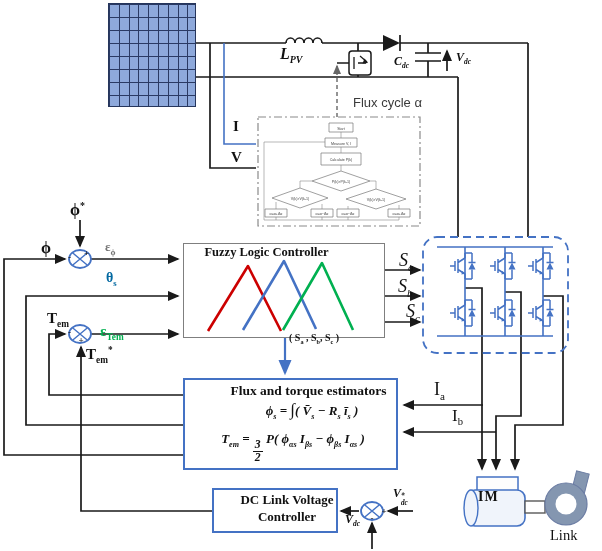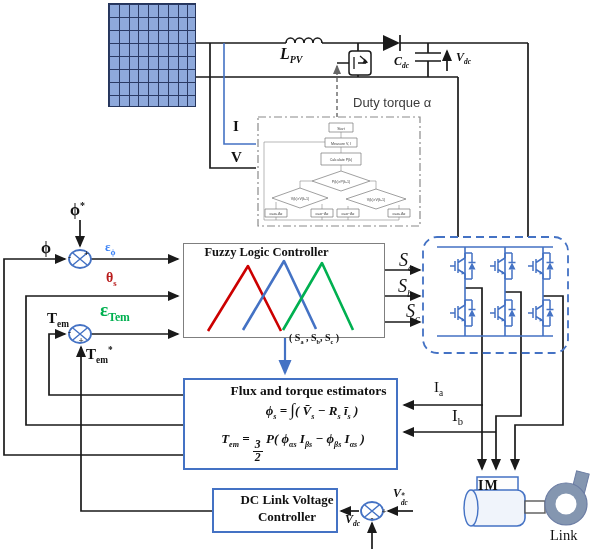--- a/index.html
+++ b/index.html
@@ -8,21 +8,21 @@
   .box{position:absolute;background:#fff;z-index:1;box-sizing:border-box;}
   #svgLayer{position:absolute;left:0;top:0;z-index:2;pointer-events:none;}
   .ml{position:absolute;z-index:3;color:#111;white-space:nowrap;line-height:1.05;
       font-family:"Liberation Serif","DejaVu Serif",serif;}
   .bi{font-weight:bold;font-style:italic;}
   .b{font-weight:bold;}
   .it{font-style:italic;}
   .sans{font-family:"Liberation Sans","DejaVu Sans",sans-serif;}
   .ml sub{font-size:62%;line-height:0;}
   .ml sup{font-size:62%;line-height:0;}
-  .red{color:#3b82f6;} .green{color:#00B050;} .blue{color:#b91c1c;}
+  .red{color:#737373;} .green{color:#00B050;} .blue{color:#0369a1;}
   .stack{display:inline-flex;flex-direction:column;align-items:flex-start;
          font-size:60%;line-height:1;vertical-align:-0.15em;}
   .frac{display:inline-flex;flex-direction:column;align-items:center;
         vertical-align:-0.45em;line-height:1;font-size:90%;}
   .frac .num{border-bottom:1.2px solid #111;padding:0 2px;}
   .eq{font-style:italic;font-weight:bold;}
 </style>
 </head>
 <body>
 
@@ -182,35 +182,35 @@
       </g>
     </g>
   </svg>
 
   <div class="ml bi" style="left:280px;top:46px;font-size:16px;">
     <span>L</span><sub>PV</sub></div>
   <div class="ml bi" style="left:394px;top:55px;font-size:12px;">
     <span>C</span><sub>dc</sub></div>
   <div class="ml bi" style="left:456px;top:51px;font-size:12px;">
     <span>V</span><sub>dc</sub></div>
-  <div class="ml sans" style="left:353px;top:96px;font-size:13px;color:#3b3b3b;">Duty torque α</div>
+  <div class="ml sans" style="left:353px;top:96px;font-size:13px;color:#3b3b3b;">Flux cycle α</div>
   <div class="ml b" style="left:233px;top:119px;font-size:15px;">I</div>
   <div class="ml b" style="left:231px;top:150px;font-size:15px;">V</div>
 
   <div class="ml b" style="left:70px;top:202px;font-size:16px;">
     <span>ϕ</span><sup>*</sup></div>
   <div class="ml b" style="left:41px;top:240px;font-size:16px;">
     <span>ϕ</span></div>
   <div class="ml b red" style="left:105px;top:240px;font-size:13px;">
     <span>ε</span><sub>ϕ</sub></div>
   <div class="ml b blue" style="left:106px;top:271px;font-size:14px;">
     <span>θ</span><sub>s</sub></div>
   <div class="ml b" style="left:47px;top:311px;font-size:15px;">
     <span>T</span><sub>em</sub></div>
-  <div class="ml b green" style="left:100px;top:300px;font-size:19px;">
+  <div class="ml b green" style="left:100px;top:324px;font-size:15px;">
     <span>ε</span><sub>Tem</sub></div>
   <div class="ml b" style="left:86px;top:347px;font-size:15px;">
     <span>T</span><sub>em</sub><sup>*</sup></div>
 
   <div class="ml" style="left:183px;top:246px;width:167px;text-align:center;font-size:12.5px;font-weight:bold;">Fuzzy Logic Controller</div>
 
   <div class="ml it" style="left:399px;top:251px;font-size:18px;">
     <span>S</span><sub>a</sub></div>
   <div class="ml it" style="left:398px;top:277px;font-size:18px;">
     <span>S</span><sub>b</sub></div>
@@ -222,32 +222,32 @@
 
   <div class="ml b" style="left:183px;top:384px;width:251px;text-align:center;font-size:13.5px;">Flux and torque estimators</div>
   <div class="ml eq" style="left:183px;top:401px;width:258px;text-align:center;font-size:13px;">
     <span>ϕ</span><sub>s</sub><span> = </span><span style="font-size:17px;font-style:normal;">∫</span><span>( V̄</span><sub>s</sub><span> −  R</span><sub>s</sub><span> ī</span><sub>s</sub><span> )</span></div>
   <div class="ml eq" style="left:183px;top:432px;width:220px;text-align:center;font-size:13px;">
     <span>T</span><sub>em</sub><span> = </span><span class="frac">
         <span class="num">3</span>
         <span>2</span>
       </span><span> P( ϕ</span><sub>αs</sub><span> I</span><sub>βs</sub><span> − ϕ</span><sub>βs</sub><span> I</span><sub>αs</sub><span> )</span></div>
 
-  <div class="ml" style="left:434px;top:380px;font-size:15px;">
+  <div class="ml" style="left:434px;top:380px;font-size:18px;">
     <span>I</span><sub>a</sub></div>
   <div class="ml" style="left:452px;top:407px;font-size:17px;">
     <span>I</span><sub>b</sub></div>
 
   <div class="ml b" style="left:212px;top:492px;width:150px;text-align:center;font-size:13px;line-height:1.3;">
     <span>DC Link Voltage</span><br><span>Controller</span></div>
 
   <div class="ml bi" style="left:393px;top:487px;font-size:12px;">
     <span>V</span><span class="stack">
         <span>*</span>
         <span>dc</span>
       </span></div>
   <div class="ml bi" style="left:345px;top:513px;font-size:12px;">
     <span>V</span><sub>dc</sub></div>
 
-  <div class="ml b" style="left:478px;top:479px;font-size:14px;letter-spacing:1px;">IM</div>
+  <div class="ml b" style="left:478px;top:490px;font-size:14px;letter-spacing:1px;">IM</div>
   <div class="ml" style="left:550px;top:528px;font-size:14.5px;">Link</div>
 
 </div>
 
 </body></html>

